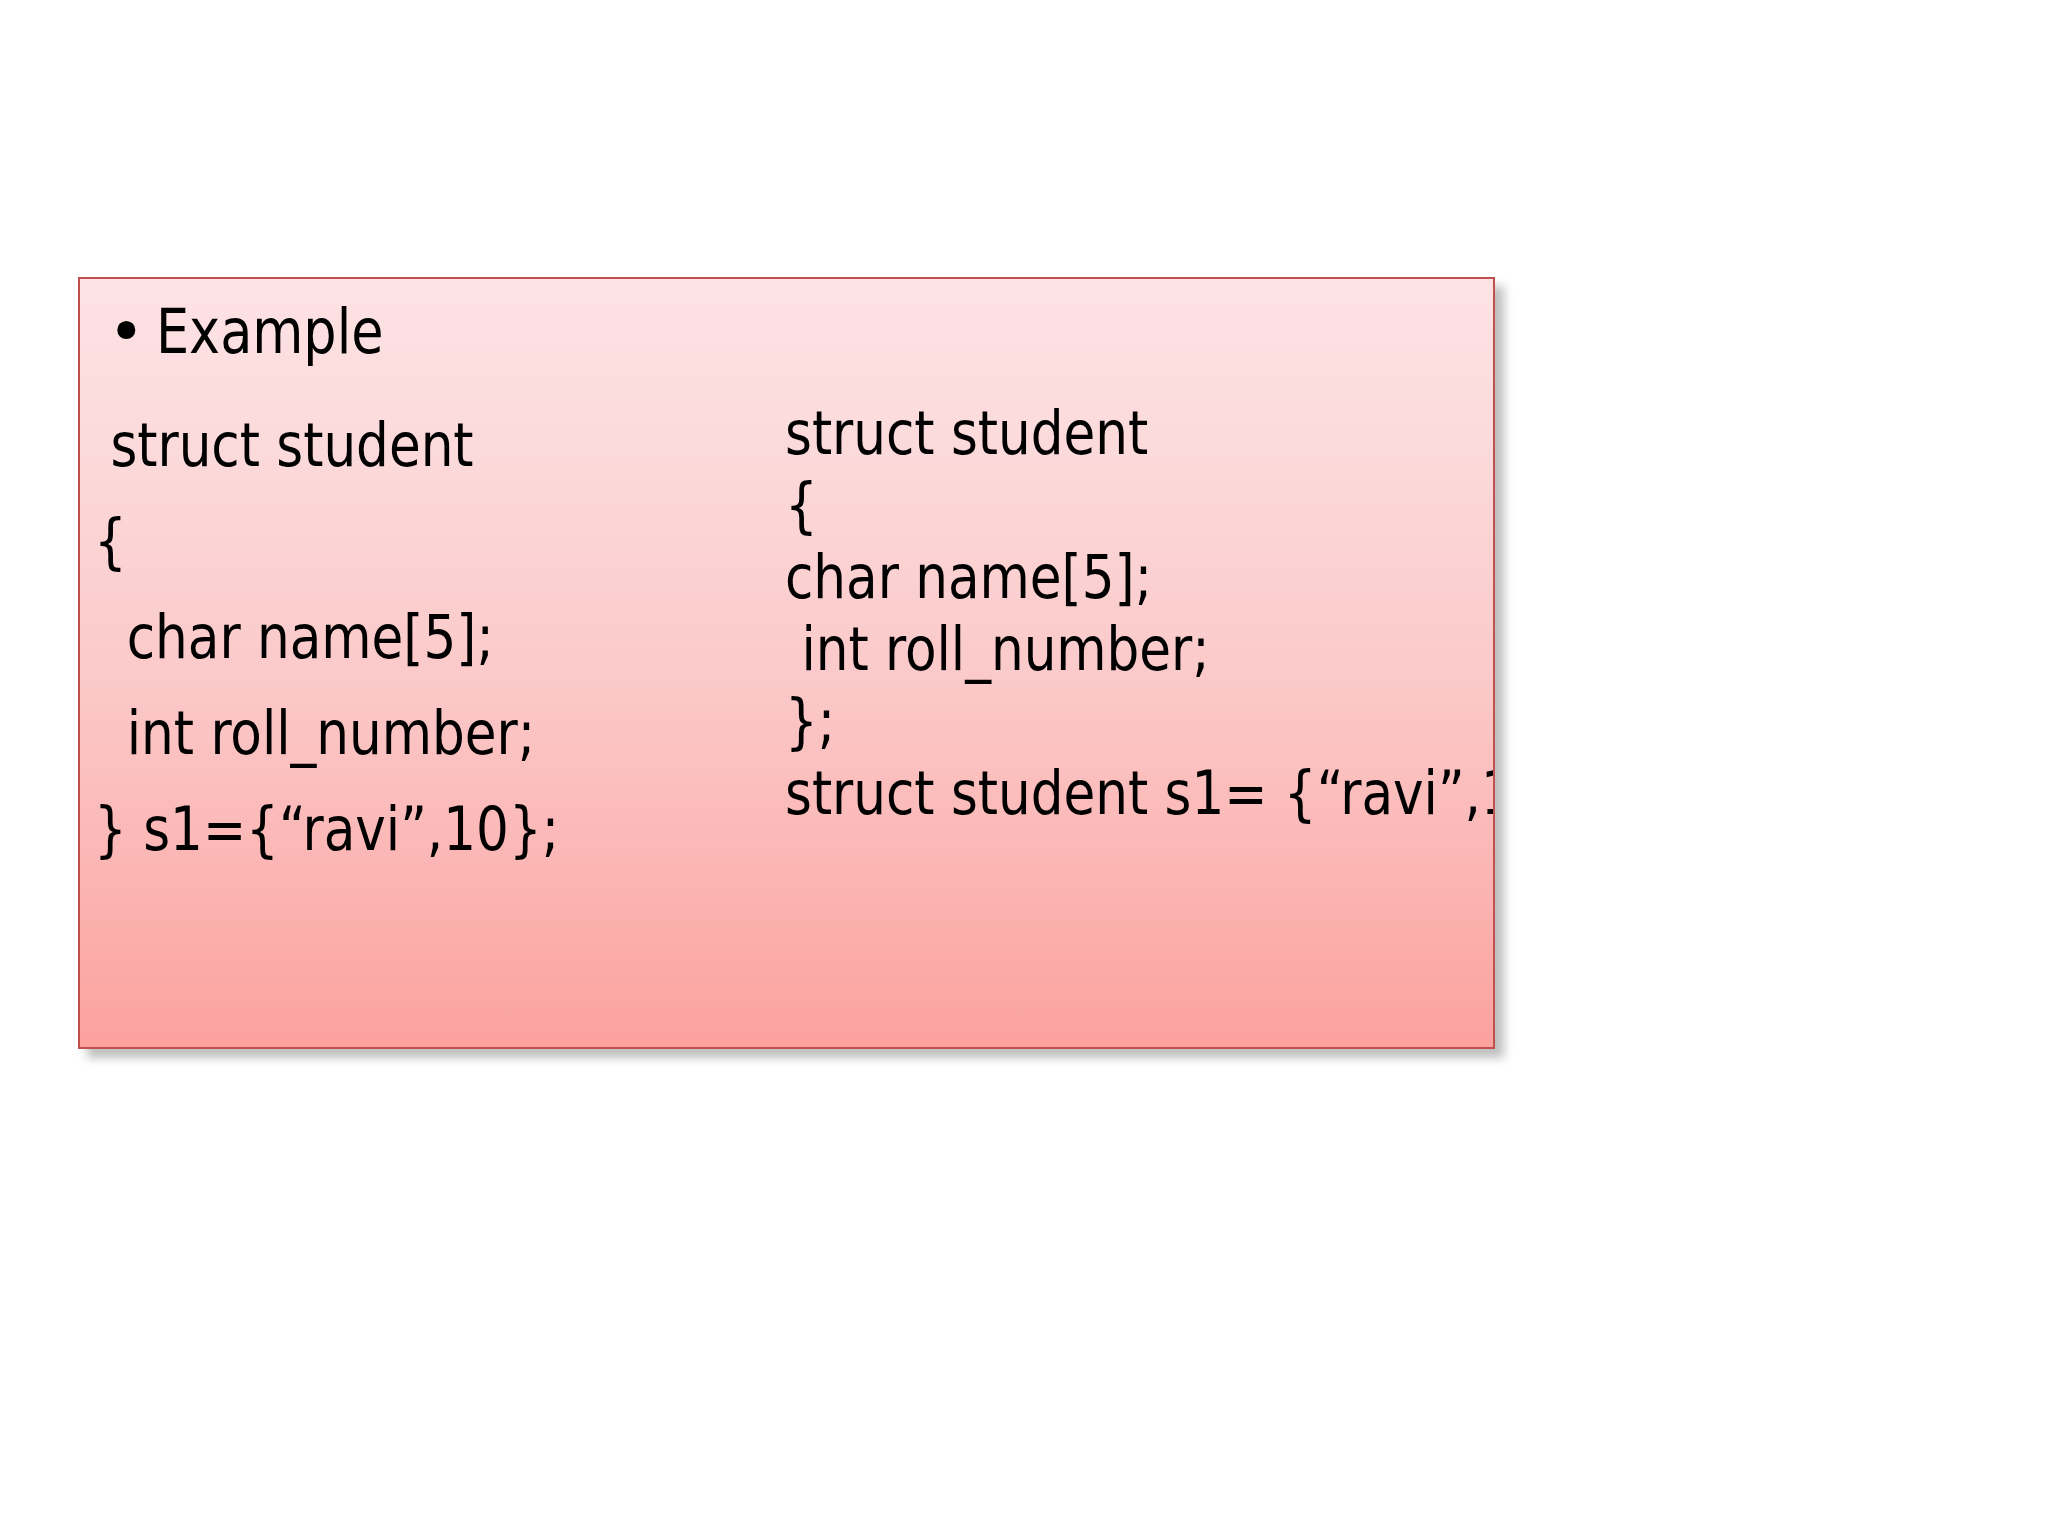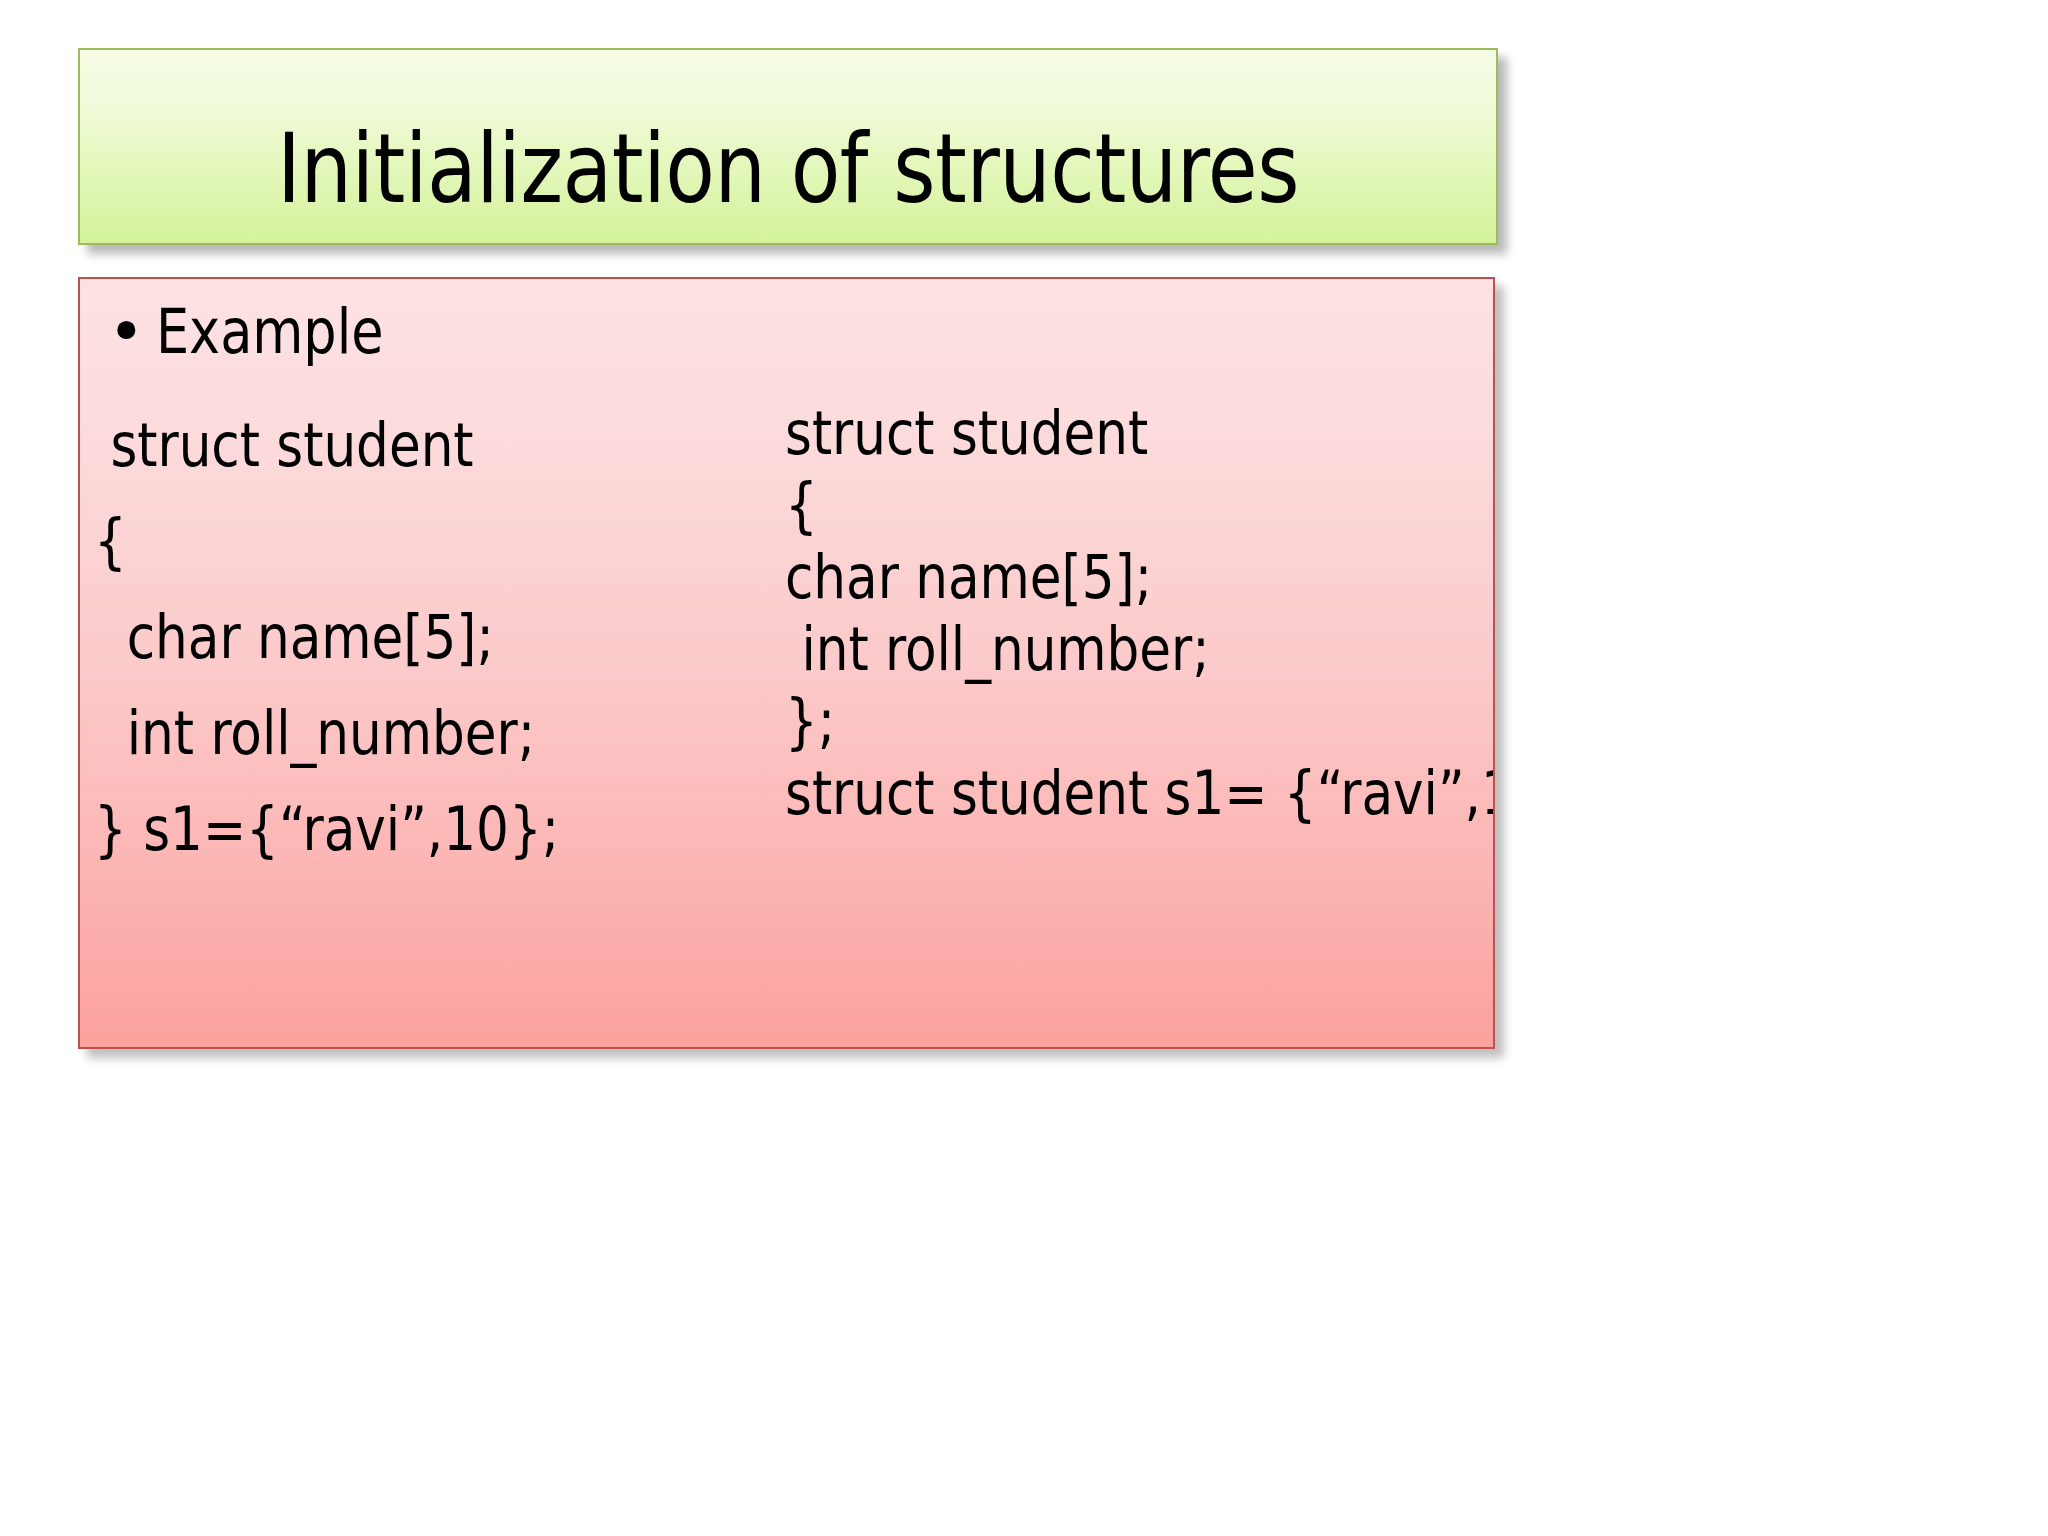--- a/index.html
+++ b/index.html
@@ -121,23 +121,20 @@
     font-size: 61px;
     line-height: 72px;
     height: 72px;
   }
 </style>
 </head>
 <body>
 
 <div id="slide">
 
-  <div id="title-box">
-    <span id="title-text">Initialization of structures</span>
-  </div>
 
   <div id="body-box">
 
     <div id="bullet-row">
       <span id="bullet-dot">•</span>
       <span id="bullet-label" class="code-font">Example</span>
     </div>
 
     <div id="col-left">
       <div class="code-line code-font"> struct student</div>

